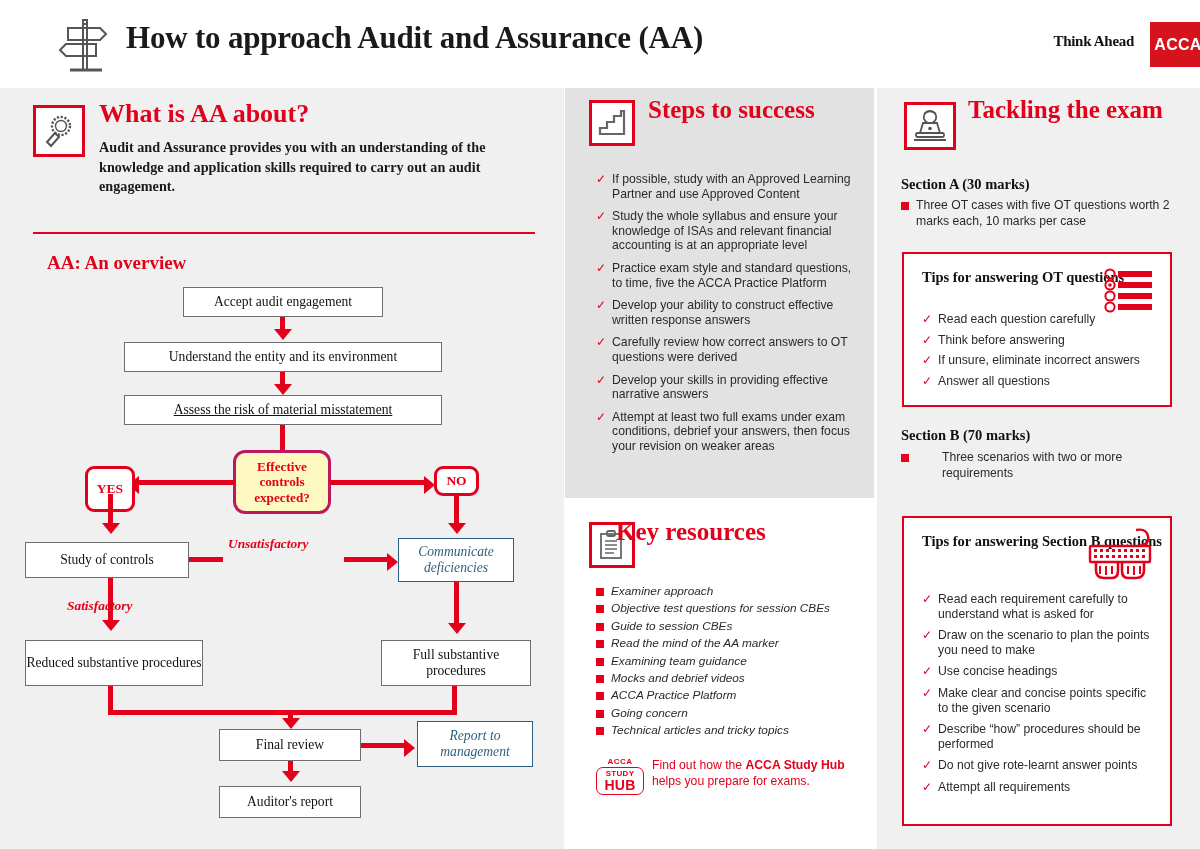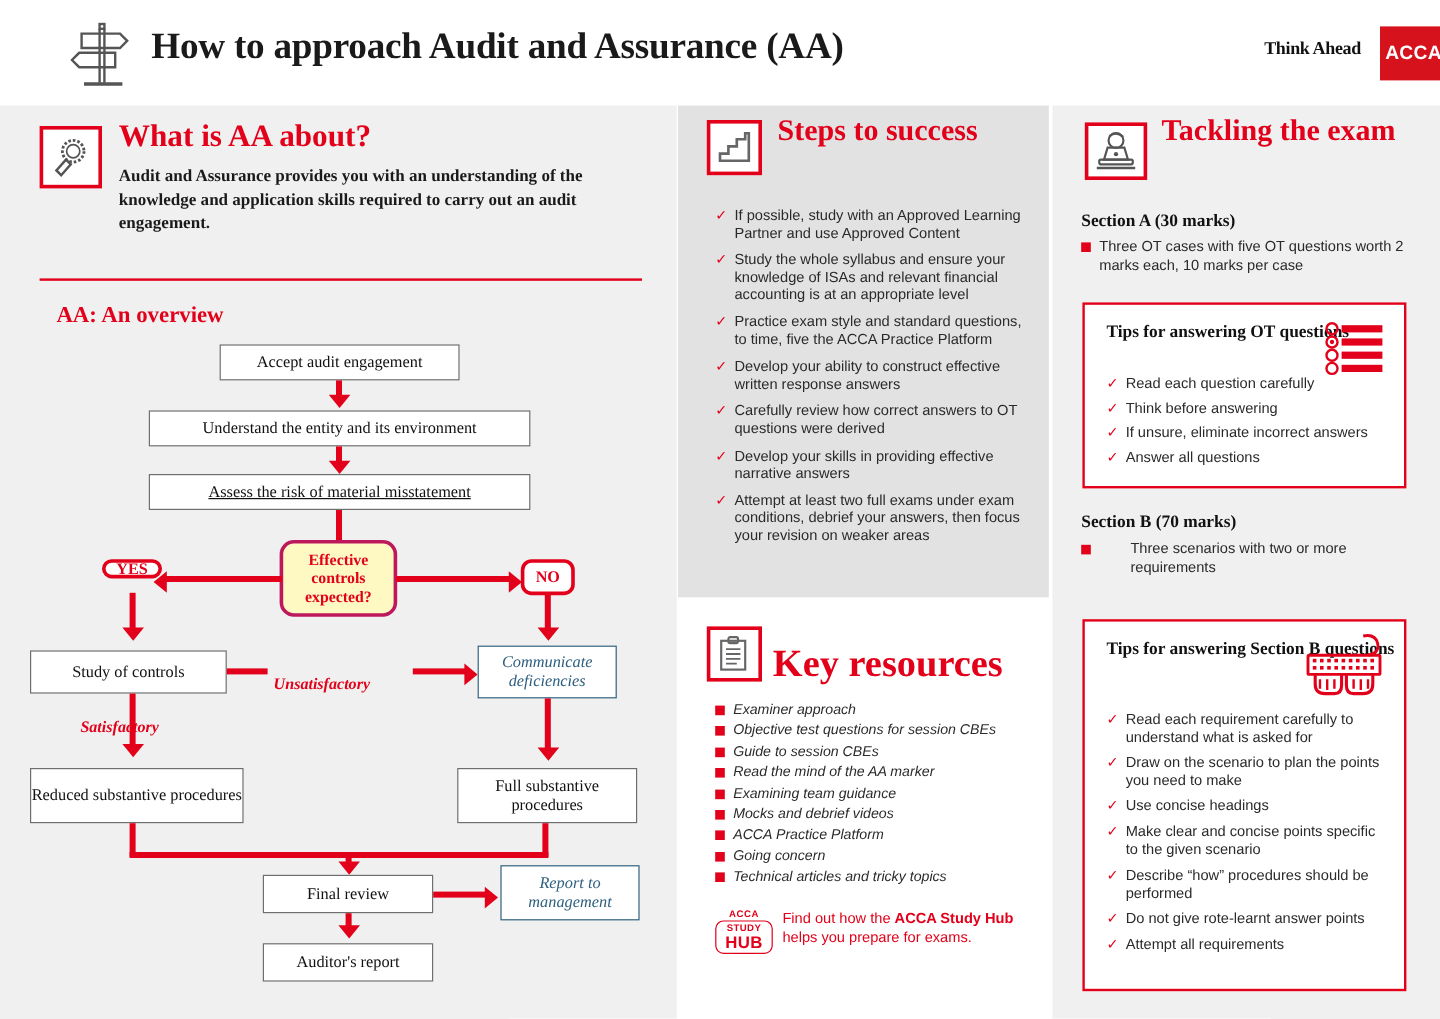--- a/index.html
+++ b/index.html
@@ -123,21 +123,21 @@
   .tick-list { position:absolute; }
   .tick-item {
     display:flex; margin-bottom:8px;
     font-size:12.2px; line-height:14.6px; color:#2a2a2a;
     font-family:"Liberation Sans", sans-serif;
   }
   .tick-item .tk { color:#e2001a; font-size:12px; margin-right:6px; line-height:14.6px; flex:0 0 auto; }
   .c2-steps { left:596px; top:172px; width:262px; }
 
   .c2b-iconbox { position:absolute; left:589px; top:522px; width:46px; height:46px; }
-  .c2b-title { position:absolute; left:644px; top:518px; font-size:32px; line-height:28px;margin-top:20px; }
+  .c2b-title { position:absolute; left:616px; top:518px; font-size:25px; line-height:28px; }
   .sq-list { position:absolute; left:596px; top:584px; width:262px; }
   .sq-item {
     display:flex; align-items:flex-start; margin-bottom:2px;
     font-size:11.8px; line-height:15.4px; color:#2a2a2a;
     font-family:"Liberation Sans", sans-serif; font-style:italic;
   }
   .sq {
     width:8px; height:8px; background:#e2001a; margin-right:7px;
     margin-top:4px; flex:0 0 auto;
   }
@@ -236,36 +236,36 @@
     <div class="arrow-d" style="left:274px; top:384px;"></div>
 
     <div class="fbox" style="left:124px; top:395px; width:318px; height:30px;text-decoration:underline;">Assess the risk of material misstatement</div>
 
     <div class="vline" style="left:280px; top:425px; height:27px;"></div>
 
     <div class="decision" style="left:233px; top:450px; width:98px; height:64px;">Effective controls expected?</div>
 
     <div class="hline" style="left:138px; top:480px; width:97px;"></div>
     <div class="arrow-l" style="left:128px; top:476px;"></div>
-    <div class="pill" style="left:85px; top:466px; width:50px; height:16px;">YES</div>
+    <div class="pill" style="left:85px; top:466px; width:50px; height:46px;">YES</div>
 
     <div class="hline" style="left:330px; top:480px; width:98px;"></div>
     <div class="arrow-r" style="left:424px; top:476px;"></div>
     <div class="pill" style="left:434px; top:466px; width:45px; height:30px;">NO</div>
 
     <div class="vline" style="left:108px; top:494px; height:33px;"></div>
     <div class="arrow-d" style="left:102px; top:523px;"></div>
     <div class="fbox" style="left:25px; top:542px; width:164px; height:36px;">Study of controls</div>
 
     <div class="vline" style="left:454px; top:494px; height:33px;"></div>
     <div class="arrow-d" style="left:448px; top:523px;"></div>
     <div class="fbox blue" style="left:398px; top:538px; width:116px; height:44px;">Communicate deficiencies</div>
 
     <div class="hline" style="left:189px; top:557px; width:34px;"></div>
-    <div class="flabel" style="left:228px; top:562px;text-align:center;">Unsatisfactory</div>
+    <div class="flabel" style="left:228px; top:536px;text-align:center;">Unsatisfactory</div>
     <div class="hline" style="left:344px; top:557px; width:46px;"></div>
     <div class="arrow-r" style="left:387px; top:553px;"></div>
 
     <div class="vline" style="left:108px; top:578px; height:45px;"></div>
     <div class="arrow-d" style="left:102px; top:620px;"></div>
     <div class="flabel" style="left:67px; top:598px;">Satisfactory</div>
 
     <div class="fbox" style="left:25px; top:640px; width:178px; height:46px;">Reduced substantive procedures</div>
 
     <div class="vline" style="left:454px; top:582px; height:44px;"></div>

